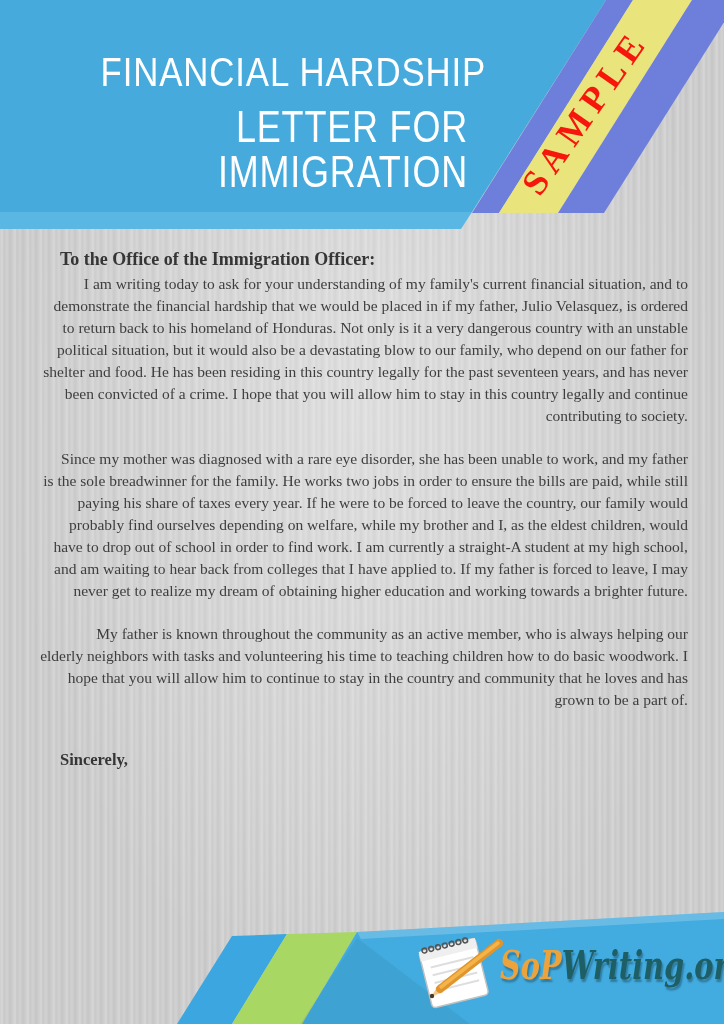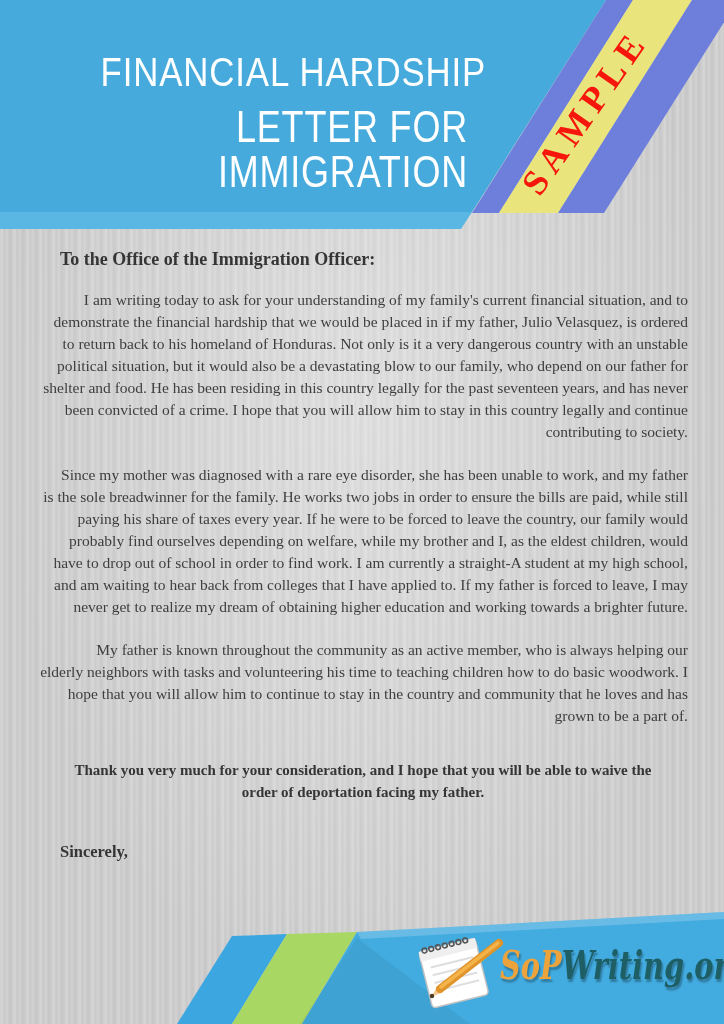--- a/index.html
+++ b/index.html
@@ -40,21 +40,21 @@
     font-weight:bold;font-size:36px;letter-spacing:7px;
     color:#f6160c;white-space:nowrap;
   }
 
   .letter{
     position:absolute;left:38px;top:248px;width:650px;
     color:#3e3e3e;font-size:15.5px;line-height:22px;
   }
   .salutation{
     font-weight:bold;font-size:18px;color:#353535;
-    margin:0 0 19px 22px;
+    margin:0 0 3px 22px;
   }
   .letter p.body-par{margin:0 0 21px 0;text-indent:20px;text-align:right;}
   .closing{
     font-weight:bold;font-size:15px;color:#353535;
     text-align:center;margin:32px 0 0 0;padding:0 22px;
   }
   .signoff{font-weight:bold;font-size:16.5px;color:#353535;margin:38px 0 0 22px;}
   .signature{font-weight:bold;font-size:16.5px;color:#353535;margin:9px 0 0 22px;}
 
   .logo-text{
@@ -86,21 +86,20 @@
     <div class="title-line2">LETTER FOR IMMIGRATION</div>
   </div>
 
   <div class="sample">SAMPLE</div>
 
   <div class="letter">
     <p class="salutation">To the Office of the Immigration Officer:</p>
     <p class="body-par">I am writing today to ask for your understanding of my family's current financial situation, and to demonstrate the financial hardship that we would be placed in if my father, Julio Velasquez, is ordered to return back to his homeland of Honduras. Not only is it a very dangerous country with an unstable political situation, but it would also be a devastating blow to our family, who depend on our father for shelter and food. He has been residing in this country legally for the past seventeen years, and has never been convicted of a crime. I hope that you will allow him to stay in this country legally and continue contributing to society.</p>
     <p class="body-par">Since my mother was diagnosed with a rare eye disorder, she has been unable to work, and my father is the sole breadwinner for the family. He works two jobs in order to ensure the bills are paid, while still paying his share of taxes every year. If he were to be forced to leave the country, our family would probably find ourselves depending on welfare, while my brother and I, as the eldest children, would have to drop out of school in order to find work. I am currently a straight-A student at my high school, and am waiting to hear back from colleges that I have applied to. If my father is forced to leave, I may never get to realize my dream of obtaining higher education and working towards a brighter future.</p>
     <p class="body-par">My father is known throughout the community as an active member, who is always helping our elderly neighbors with tasks and volunteering his time to teaching children how to do basic woodwork. I hope that you will allow him to continue to stay in the country and community that he loves and has grown to be a part of.</p>
-    <p class="closing">Thank you very much for your consideration,  and I hope that you will be able to waive the order of deportation facing my father.</p>
     <p class="signoff">Sincerely,</p>
   </div>
 
   <svg class="ftr-svg" width="724" height="120" viewBox="0 0 724 120">
     <polygon points="232,32 287,30 232,120 177,120" fill="#3ba6e0"></polygon>
     <polygon points="287,30 357,28 302,120 232,120" fill="#a8d763"></polygon>
     <polygon points="357,28 724,8 724,120 302,120" fill="#42abdf"></polygon>
     <polygon points="357,28 724,8 724,15 361,35" fill="rgba(255,255,255,0.20)"></polygon>
     <polygon points="357,34 470,120 300,120" fill="rgba(0,0,0,0.05)"></polygon>
 

